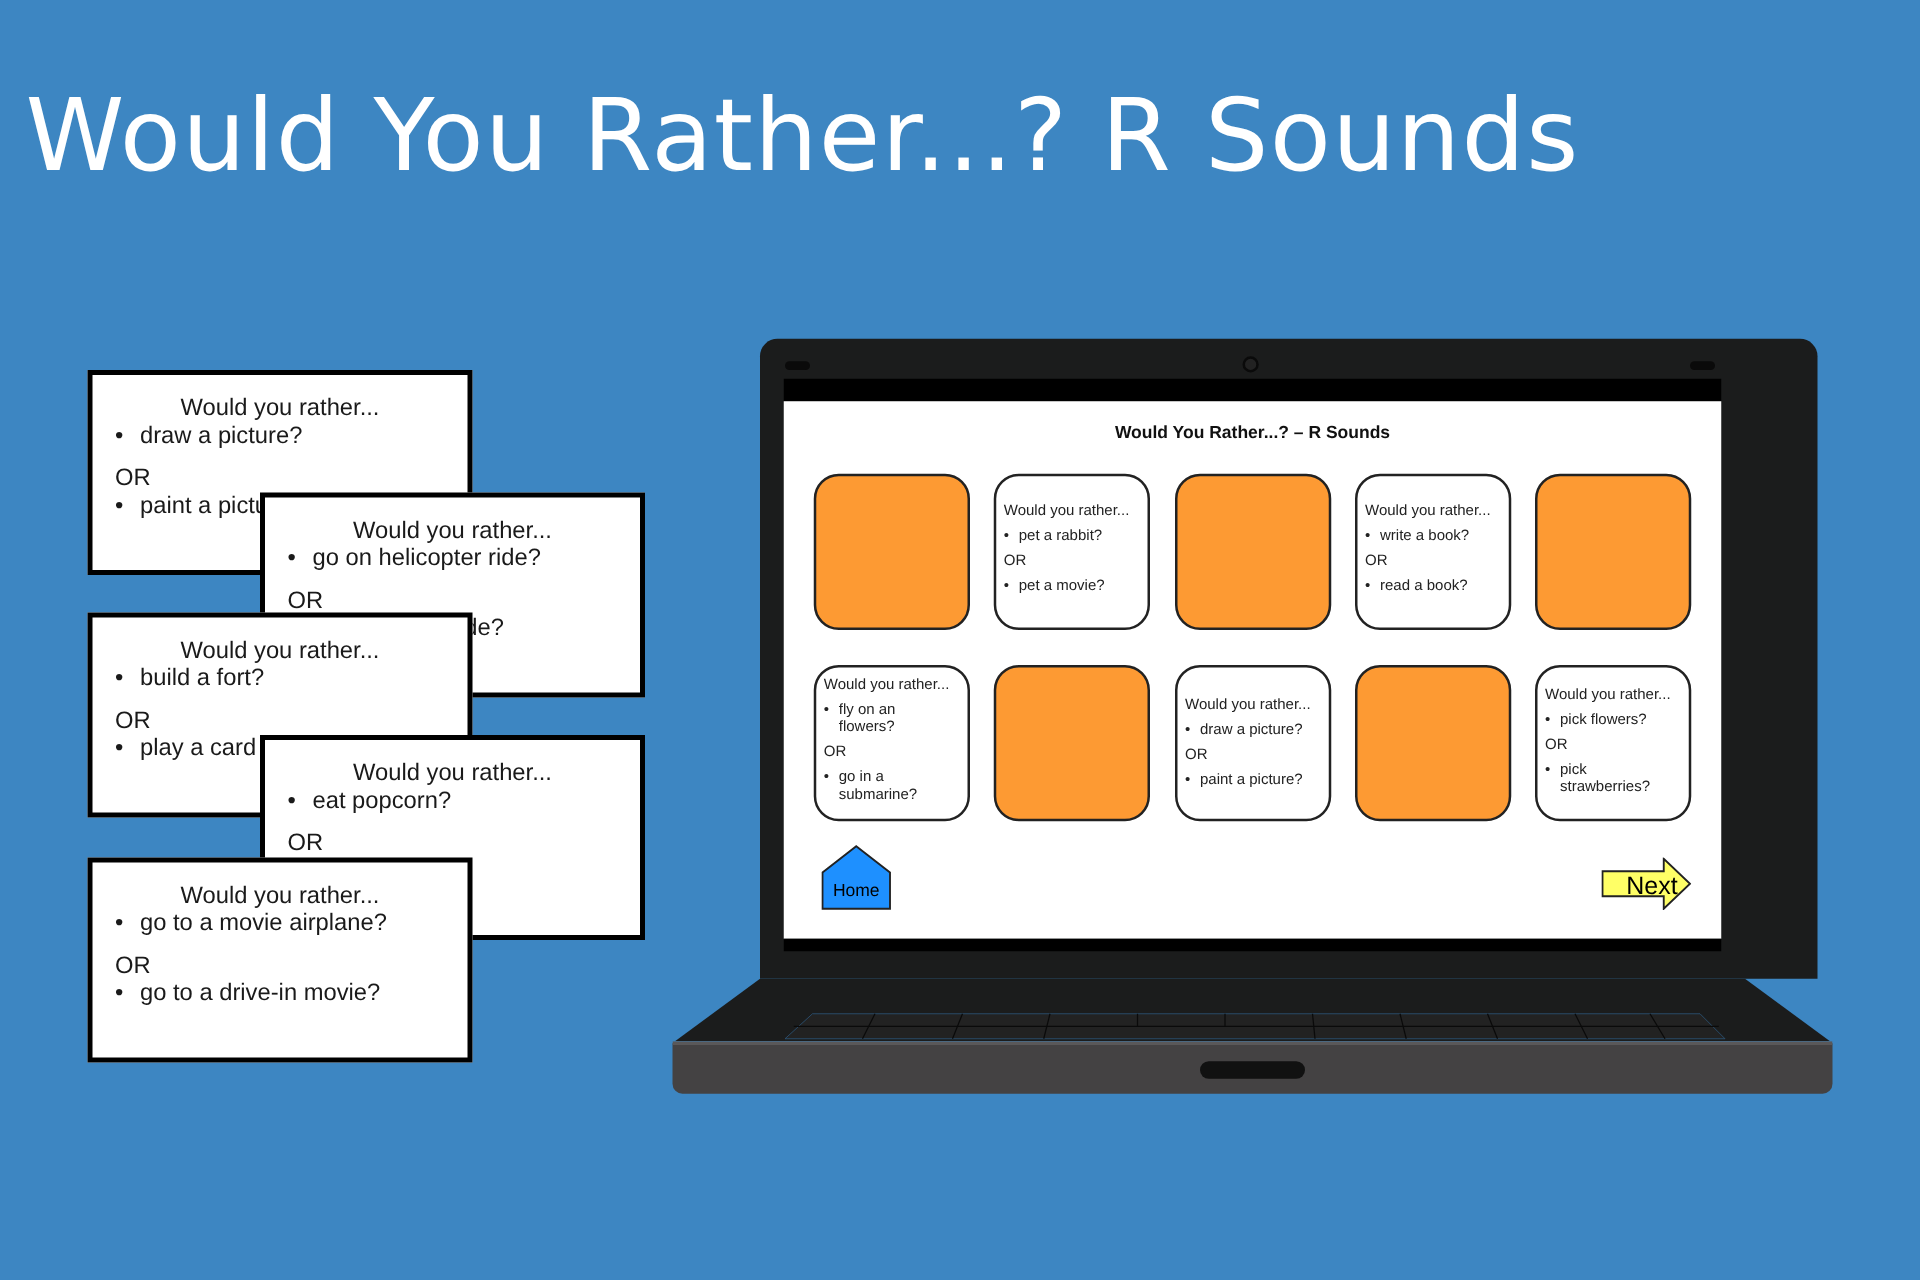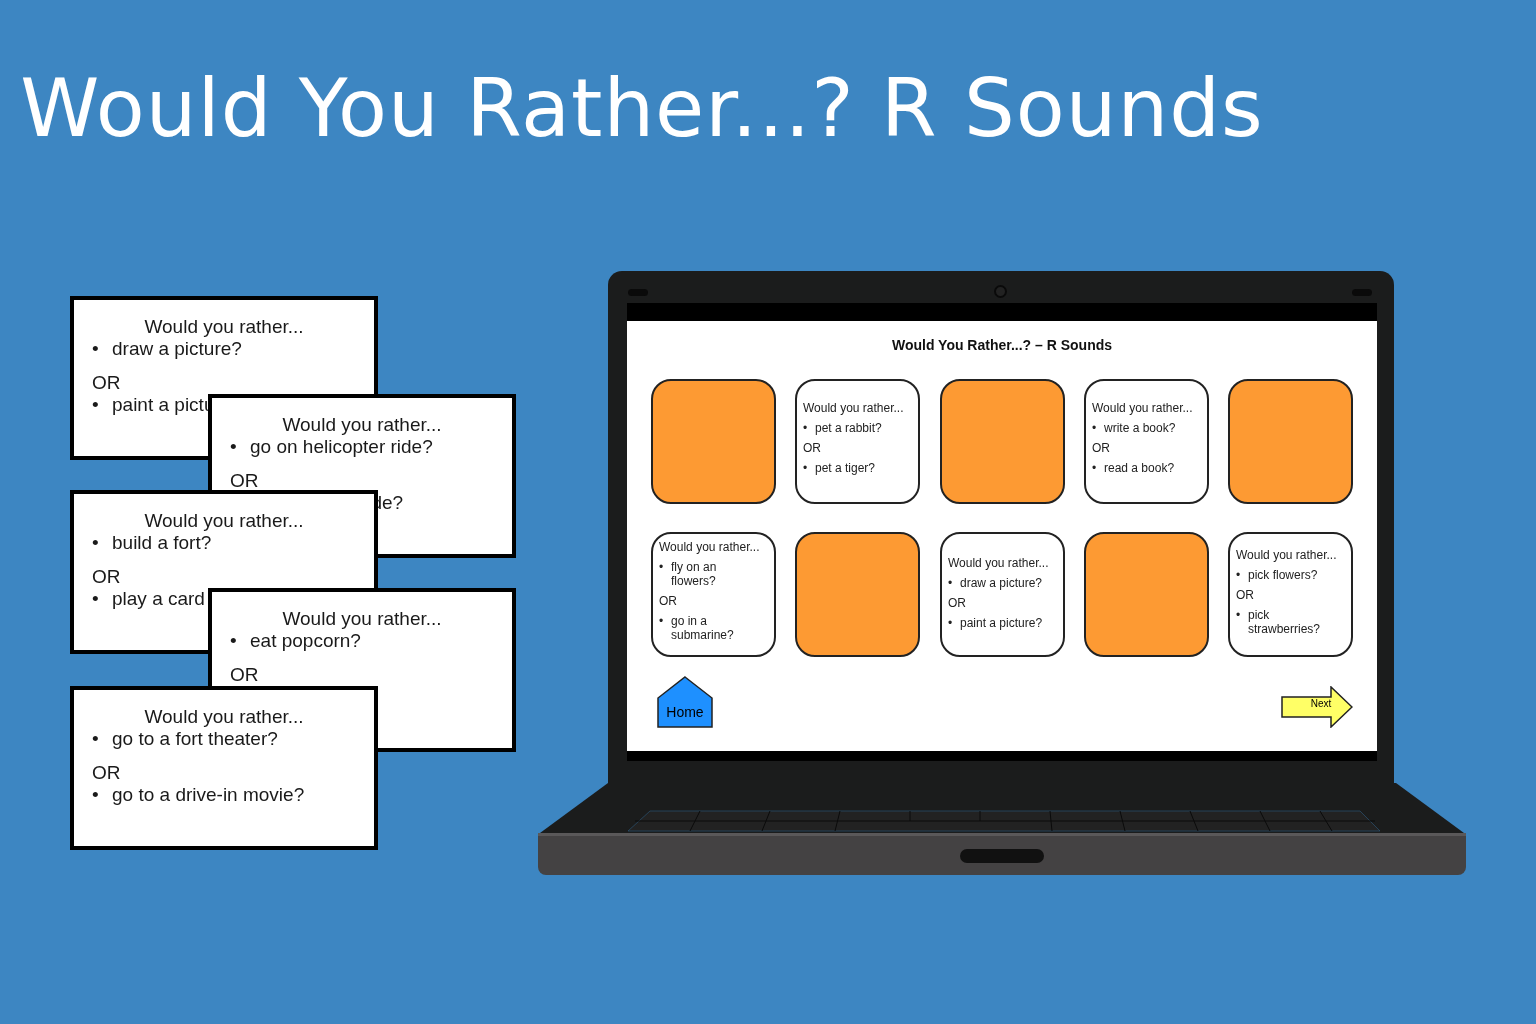--- a/index.html
+++ b/index.html
@@ -18,21 +18,21 @@
     border: 4px solid #000; font-family: "Liberation Sans", sans-serif; color: #1a1a1a;
     overflow: hidden;
   }
   .paper-card .pc-head { text-align: center; font-size: 19px; margin-top: 16px; }
   .paper-card .pc-line { font-size: 19px; margin-left: 18px; white-space: nowrap; }
   .paper-card .pc-line .bullet { display: inline-block; width: 20px; }
   .paper-card .pc-or { font-size: 19px; margin-left: 18px; margin-top: 12px; }
 
   
   .laptop-lid {
-    position: absolute; left: 608px; top: 271px; width: 786px; height: 512px;
+    position: absolute; left: 608px; top: 271px; width: 846px; height: 512px;
     background: #1b1c1c; border-radius: 14px 14px 0 0;
   }
   .lid-slot { position: absolute; top: 18px; width: 20px; height: 7px; background: #0a0a0a; border-radius: 4px; }
   .camera { position: absolute; left: 386px; top: 14px; width: 13px; height: 13px; border-radius: 50%; border: 2px solid #0a0a0a; background: #222; }
   .screen-topbar { position: absolute; left: 19px; top: 32px; width: 750px; height: 18px; background: #000; }
   .screen {
     position: absolute; left: 19px; top: 50px; width: 750px; height: 430px; background: #ffffff;
     font-family: "Liberation Sans", sans-serif;
   }
   .screen-bottombar { position: absolute; left: 19px; top: 480px; width: 750px; height: 10px; background: #000; }
@@ -48,21 +48,21 @@
   .tile .t-line { font-size: 12px; color: #222; margin-left: 6px; margin-top: 6px; display: flex; }
   .tile .t-line .b { width: 12px; flex: none; }
   .tile .t-or { font-size: 12px; color: #222; margin-left: 6px; margin-top: 6px; }
 
   .home-button { position: absolute; left: 30px; top: 355px; width: 56px; height: 52px; cursor: pointer; }
   .home-button svg { position: absolute; left: 0; top: 0; }
   .home-button span { position: absolute; left: 0; top: 28px; width: 56px; text-align: center; font-size: 14px; color: #000; }
 
   .next-button { position: absolute; left: 654px; top: 365px; width: 72px; height: 42px; cursor: pointer; }
   .next-button svg { position: absolute; left: 0; top: 0; }
-  .next-button span { position: absolute; left: 0; top: 12px; width: 60px; text-align: center; font-size: 10px; color: #000; padding-left: 20px; }
+  .next-button span { position: absolute; left: 0; top: 12px; width: 60px; text-align: center; font-size: 20px; color: #000; padding-left: 20px; }
 
   .copyright { position: absolute; left: 0; top: 391px; width: 750px; text-align: center; font-size: 9px; color: #333; line-height: 11px; }
 
   .laptop-base-top {
     position: absolute; left: 540px; top: 783px; width: 924px; height: 50px;
   }
   .laptop-base-front {
     position: absolute; left: 538px; top: 833px; width: 928px; height: 42px; background: #444243;
     border-radius: 0 0 8px 8px; border-top: 3px solid #5a5859;
   }
@@ -91,21 +91,21 @@
   <div class="pc-or">OR</div>
   <div class="pc-line"><span class="bullet">•</span><span>play a card game?</span></div>
 </div>
 <div class="paper-card" style="left:208px; top:588px;">
   <div class="pc-head">Would you rather...</div>
   <div class="pc-line"><span class="bullet">•</span><span>eat popcorn?</span></div>
   <div class="pc-or">OR</div>
 </div>
 <div class="paper-card" style="left:70px; top:686px;">
   <div class="pc-head">Would you rather...</div>
-  <div class="pc-line"><span class="bullet">•</span><span>go to a fort theater?</span></div>
+  <div class="pc-line"><span class="bullet">•</span><span>go to a movie airplane?</span></div>
   <div class="pc-or">OR</div>
   <div class="pc-line"><span class="bullet">•</span><span>go to a drive-in movie?</span></div>
 </div>
 
 <div class="laptop-lid">
   <div class="lid-slot" style="left:20px;"></div>
   <div class="camera"></div>
   <div class="lid-slot" style="left:744px;"></div>
   <div class="screen-topbar"></div>
 
@@ -115,21 +115,21 @@
     <div class="tile orange" style="left:24px; top:58px;"></div>
     <div class="tile" style="left:168px; top:58px; padding-top:20px;">
       <div class="t-head">Would you rather...</div>
       <div class="t-line">
           <span class="b">•</span>
           <span>pet a rabbit?</span>
         </div>
       <div class="t-or">OR</div>
       <div class="t-line">
           <span class="b">•</span>
-          <span>pet a tiger?</span>
+          <span>pet a movie?</span>
         </div>
     </div>
     <div class="tile orange" style="left:313px; top:58px;"></div>
     <div class="tile" style="left:457px; top:58px; padding-top:20px;">
       <div class="t-head">Would you rather...</div>
       <div class="t-line">
           <span class="b">•</span>
           <span>write a book?</span>
         </div>
       <div class="t-or">OR</div>

